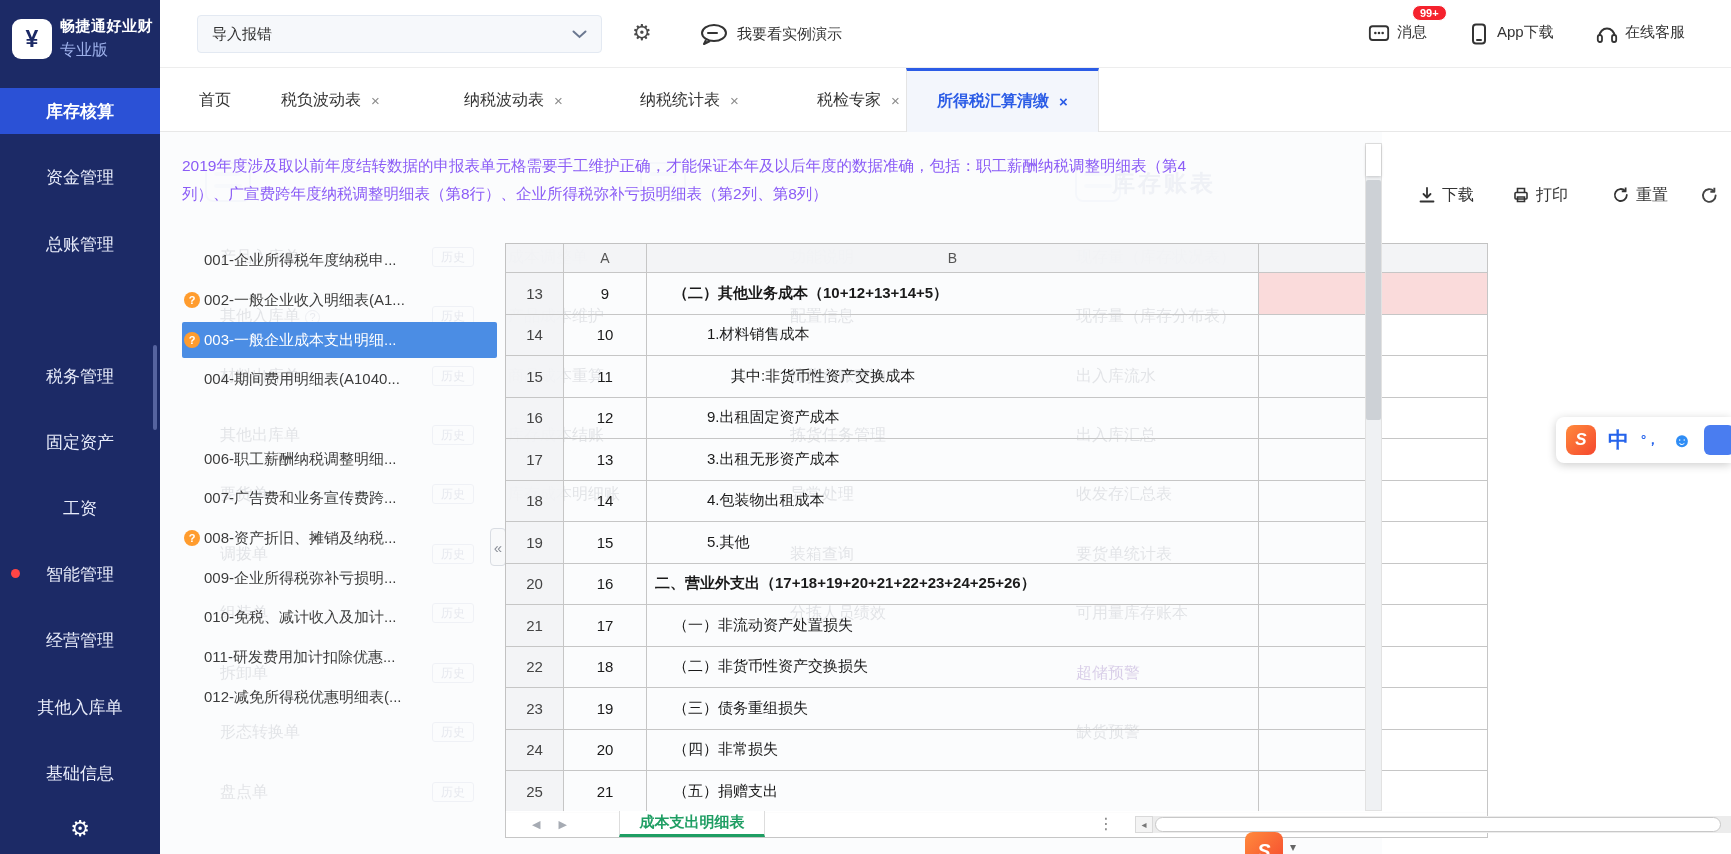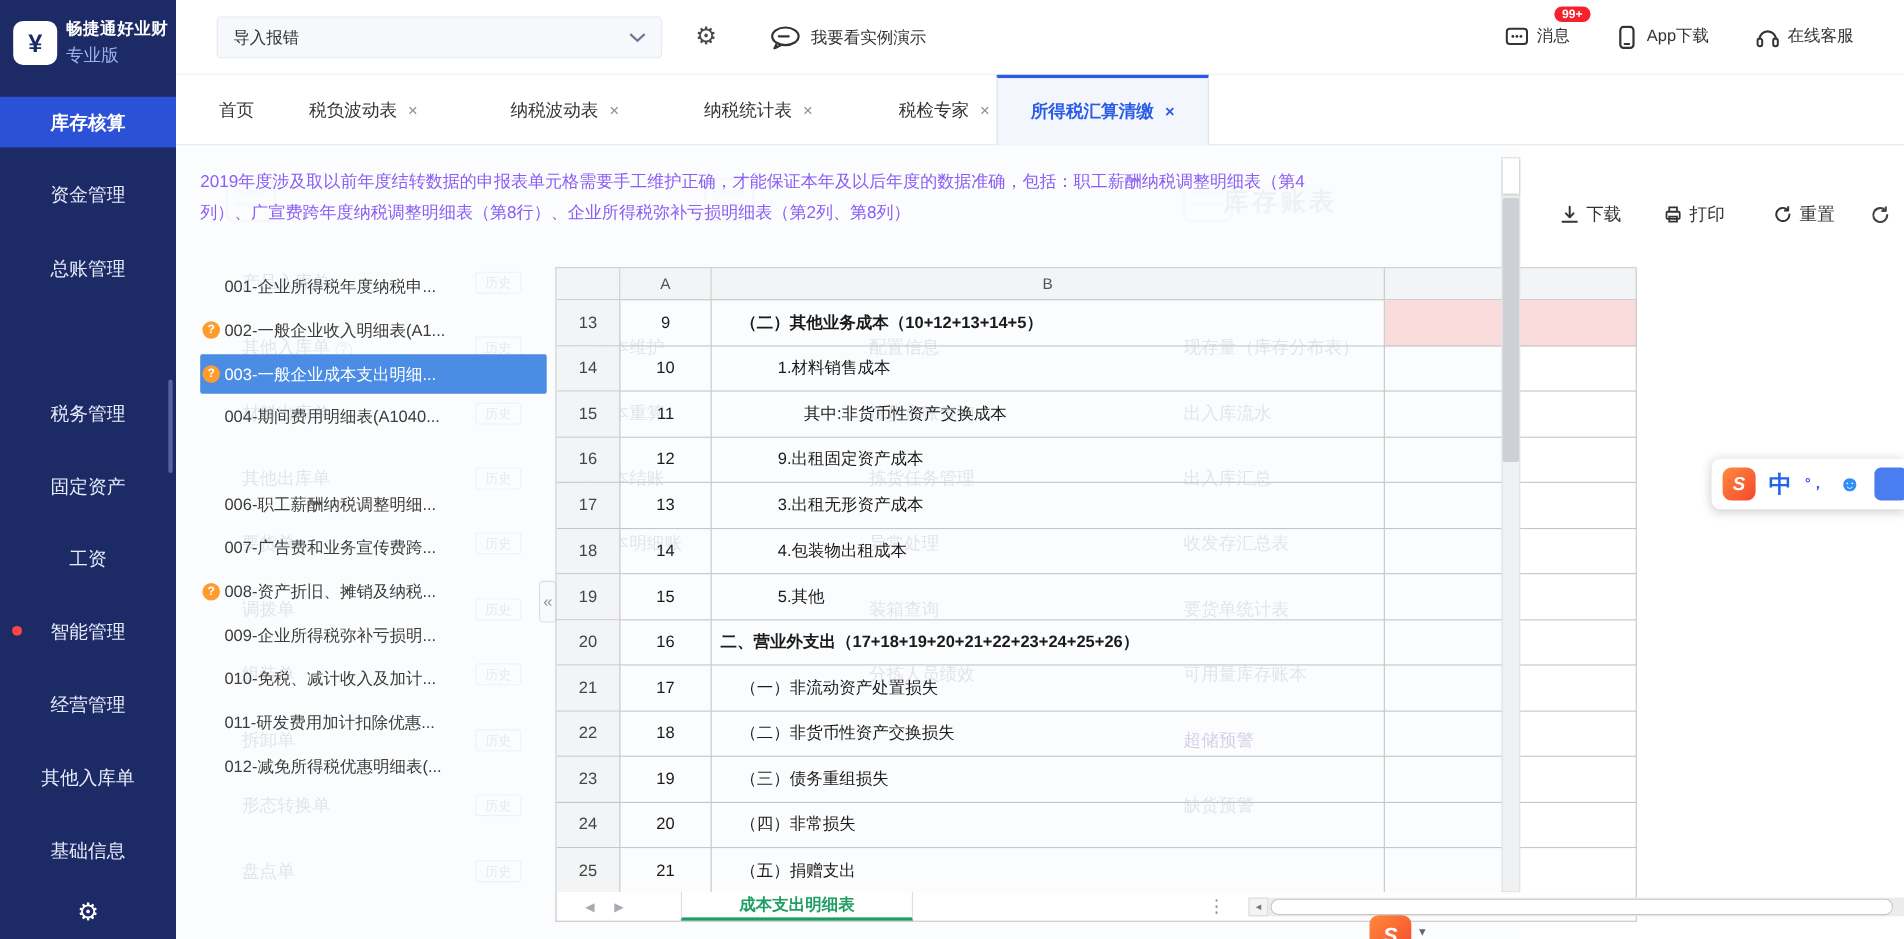--- a/index.html
+++ b/index.html
@@ -60,21 +60,21 @@
 .c-rn{width:58px;justify-content:center;background:rgba(242,243,245,.92);color:#444;flex:none}
 .c-a{width:83px;justify-content:center;flex:none}
 .c-b{width:612px;padding-left:8px;flex:none}
 .c-c{width:229px;flex:none}
 .hdr .cell{background:rgba(242,243,245,.92);justify-content:center;color:#555;font-size:14px}
 .bold .c-b{font-weight:bold}
 .pink{background:rgba(250,217,217,.95)}
 .ind1{padding-left:26px}.ind2{padding-left:60px}.ind3{padding-left:84px}
 #sheetbar{position:absolute;left:345px;top:679px;width:983px;height:27px;background:rgba(255,255,255,.95);border:1px solid #c6c6c6;border-top:none;display:flex;align-items:center}
 .sb-arrow{color:#a6abb3;font-size:11px;margin-left:26px;cursor:pointer}
-.sheet-tab{margin-left:52px;width:211px;height:100%;display:flex;align-items:center;justify-content:center;color:#1f9e63;font-weight:bold;font-size:15px;background:#fff;border-left:1px solid #ddd;border-right:1px solid #ddd;border-bottom:3px solid #1f9e63;cursor:pointer}
+.sheet-tab{margin-left:52px;width:146px;height:100%;display:flex;align-items:center;justify-content:center;color:#1f9e63;font-weight:bold;font-size:15px;background:#fff;border-left:1px solid #ddd;border-right:1px solid #ddd;border-bottom:3px solid #1f9e63;cursor:pointer}
 .sb-dots{position:absolute;left:592px;top:3px;color:#888;font-size:16px;cursor:pointer}
 
 #vscroll{position:absolute;left:1205px;top:11px;width:17px;height:668px;background:#eff1f3;border:1px solid #e2e2e2}
 .vs-btn{position:absolute;left:0;top:0;width:15px;height:32px;background:#fff;box-shadow:0 1px 3px rgba(0,0,0,.18)}
 .vs-thumb{position:absolute;left:0;top:36px;width:15px;height:240px;background:#cdd1d6;border-radius:2px;cursor:grab}
 #hscroll{position:absolute;left:975px;top:684px;width:596px;height:17px;display:flex}
 .hs-btn{width:18px;height:17px;background:#f4f4f4;border:1px solid #d9d9d9;color:#777;font-size:10px;display:flex;align-items:center;justify-content:center;cursor:pointer}
 .hs-track{flex:1;background:#ececec;position:relative}
 .hs-thumb{position:absolute;left:2px;right:10px;top:1px;bottom:1px;background:#fff;border:1px solid #c8c8c8;border-radius:8px;cursor:grab}
 

